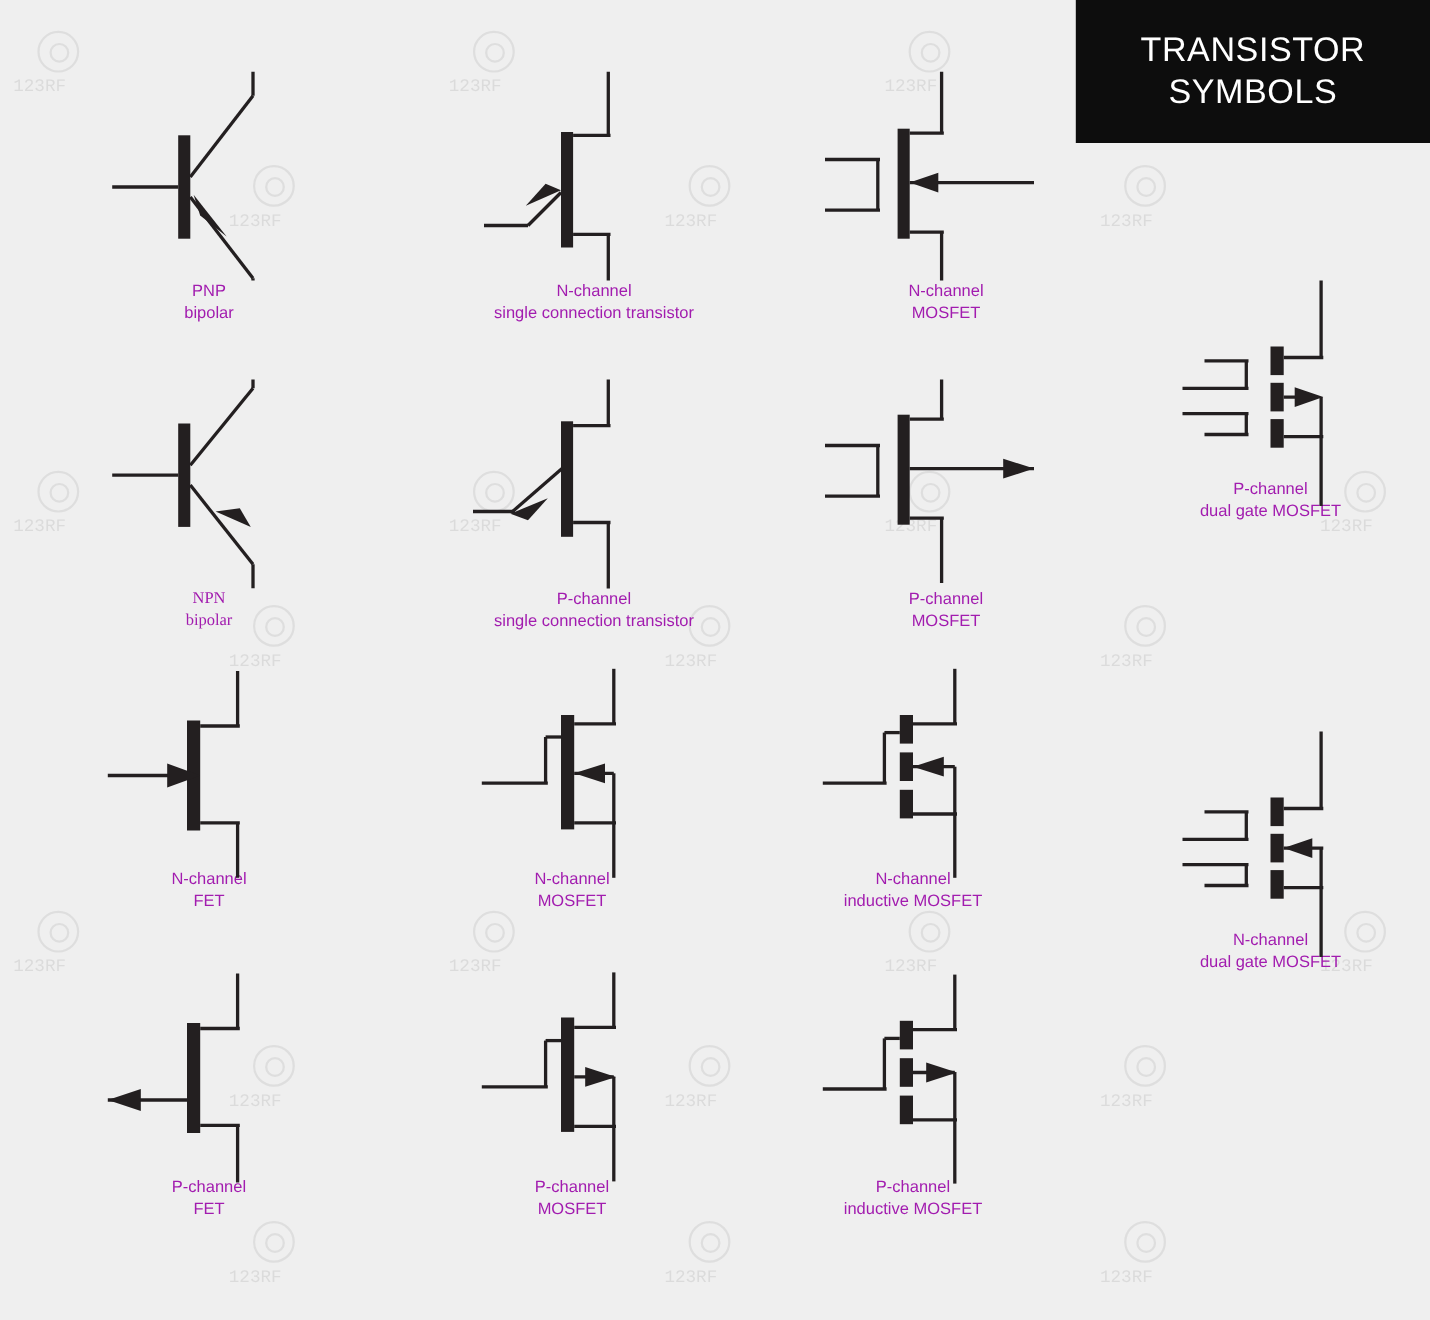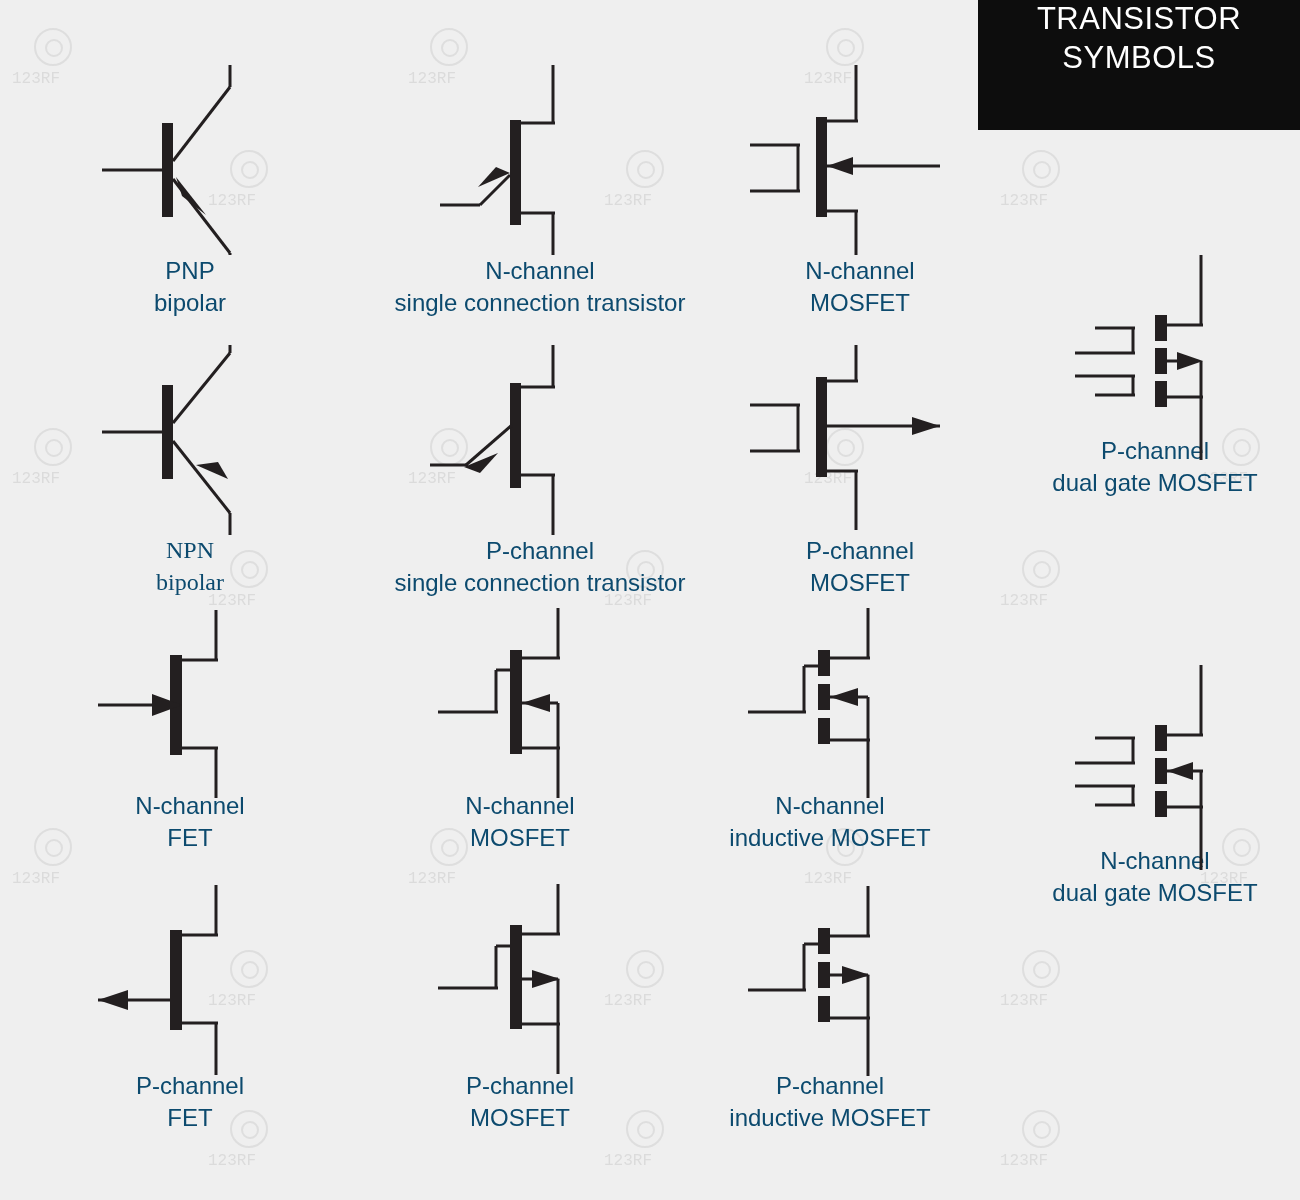--- a/index.html
+++ b/index.html
@@ -20,41 +20,42 @@
     position: absolute;
     top: 0;
     left: 978px;
     width: 322px;
     height: 130px;
     background: #0d0d0d;
     color: #ffffff;
     display: flex;
     flex-direction: column;
     align-items: center;
+    justify-content: center;
     line-height: 1.25;
   }
   #title-plate .t-line {
     font-size: 31px;
     letter-spacing: 0.5px;
     font-weight: 400;
   }
 
   
   .cell {
     position: absolute;
   }
   .sym {
     position: relative;
     width: 240px;
     height: 190px;
   }
   .caption {
     text-align: center;
-    font-size: 24px;
-    color: #0c4a6e;
+    font-size: 15px;
+    color: #a21caf;
     line-height: 1.33;
     width: 300px;
     margin-left: -30px;
   }
   .caption .c2 { display: block; }
 
   
   .wm {
     position: absolute;
     color: rgba(120,120,120,0.16);

